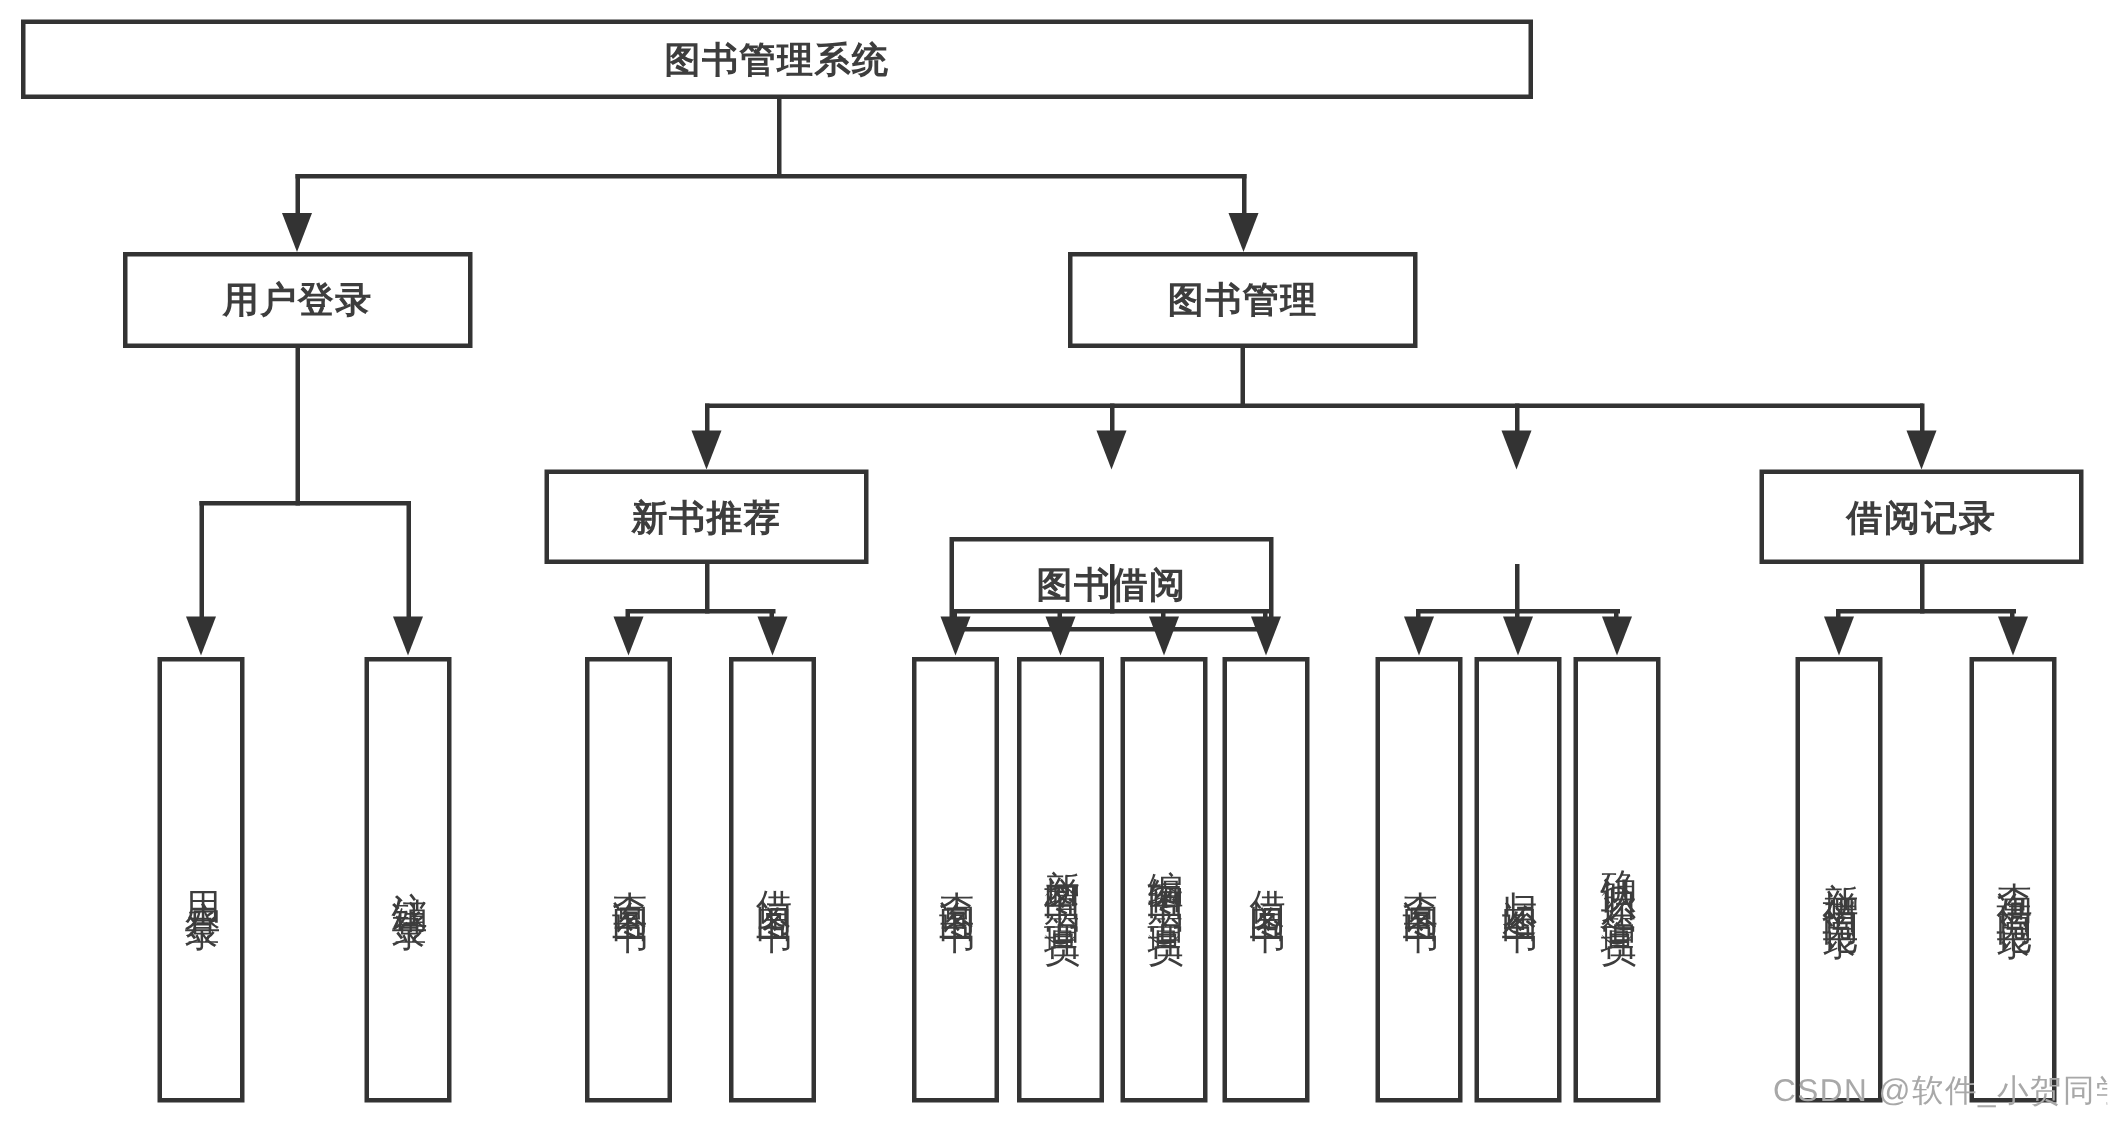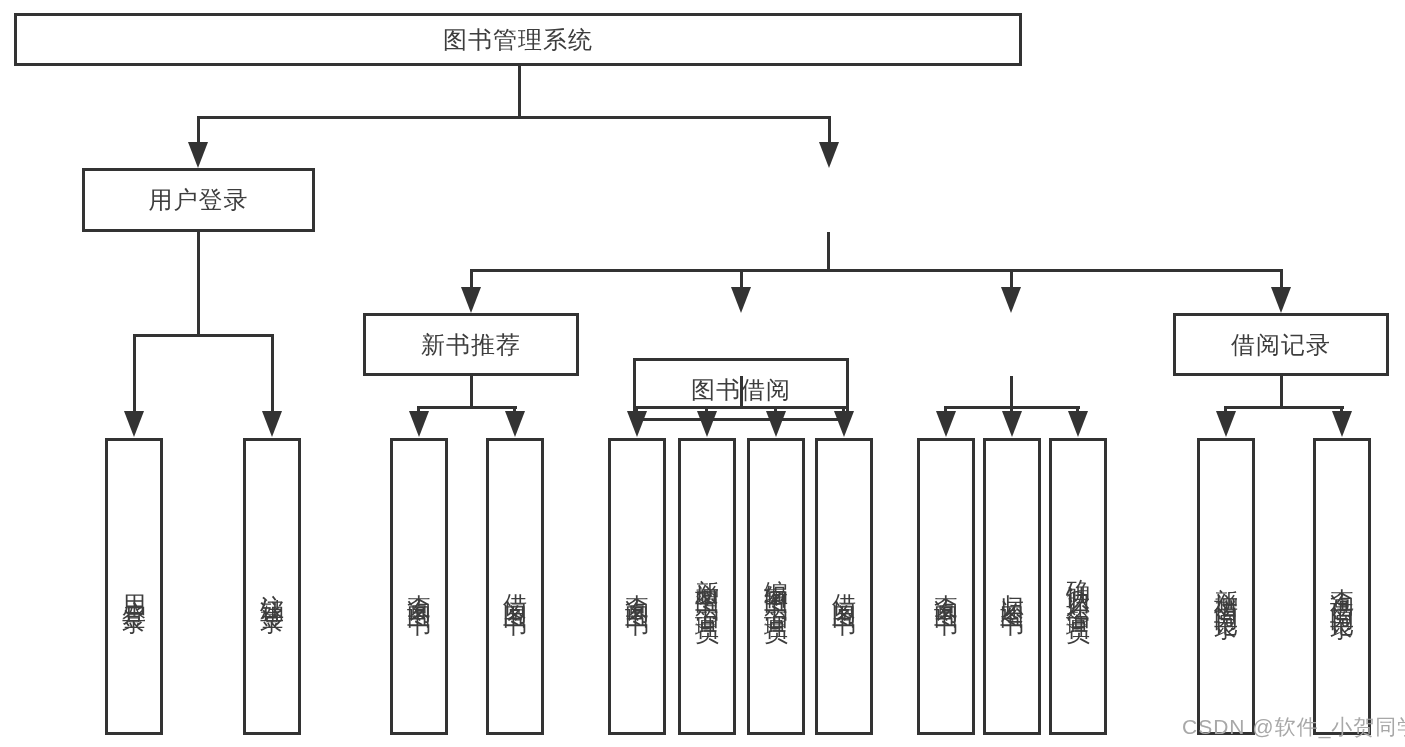--- a/index.html
+++ b/index.html
@@ -13,21 +13,21 @@
   .box{
     position:absolute;
     box-sizing:border-box;
     border:3px solid #333333;
     background:#ffffff;
     display:flex;
     align-items:center;
     justify-content:center;
     color:#3d3d3d;
   }
-  .hbox{ font-size:24px; letter-spacing:1px; }
+  .hbox{ font-size:24px; letter-spacing:1px;font-weight:bold; }
   .vbox{
     writing-mode:vertical-rl;
     font-size:24px;
     letter-spacing:6px;
     line-height:1;
   }
   .line{ position:absolute; background:#333333; }
   .arrow{
     position:absolute;
     width:0;height:0;
@@ -56,20 +56,23 @@
 
   <div class="line" style="left:518px;top:64px;width:3px;height:54px;"></div>
   <div class="line" style="left:197px;top:116px;width:634px;height:3px;"></div>
   <div class="line" style="left:197px;top:116px;width:3px;height:28px;"></div>
   <div class="line" style="left:828px;top:116px;width:3px;height:28px;"></div>
   <div class="arrow" style="left:188px;top:142px;"></div>
   <div class="arrow" style="left:819px;top:142px;"></div>
 
   <div class="box hbox" style="left:82px;top:168px;width:233px;height:64px;">
     <span>用户登录</span>
+  </div>
+  <div class="box hbox" style="left:712px;top:168px;width:233px;height:64px;">
+    <span>图书管理</span>
   </div>
 
   <div class="line" style="left:197px;top:232px;width:3px;height:105px;"></div>
   <div class="line" style="left:133px;top:334px;width:141px;height:3px;"></div>
   <div class="line" style="left:133px;top:334px;width:3px;height:78px;"></div>
   <div class="line" style="left:271px;top:334px;width:3px;height:78px;"></div>
   <div class="arrow" style="left:124px;top:411px;"></div>
   <div class="arrow" style="left:262px;top:411px;"></div>
 
   <div class="line" style="left:827px;top:232px;width:3px;height:40px;"></div>

